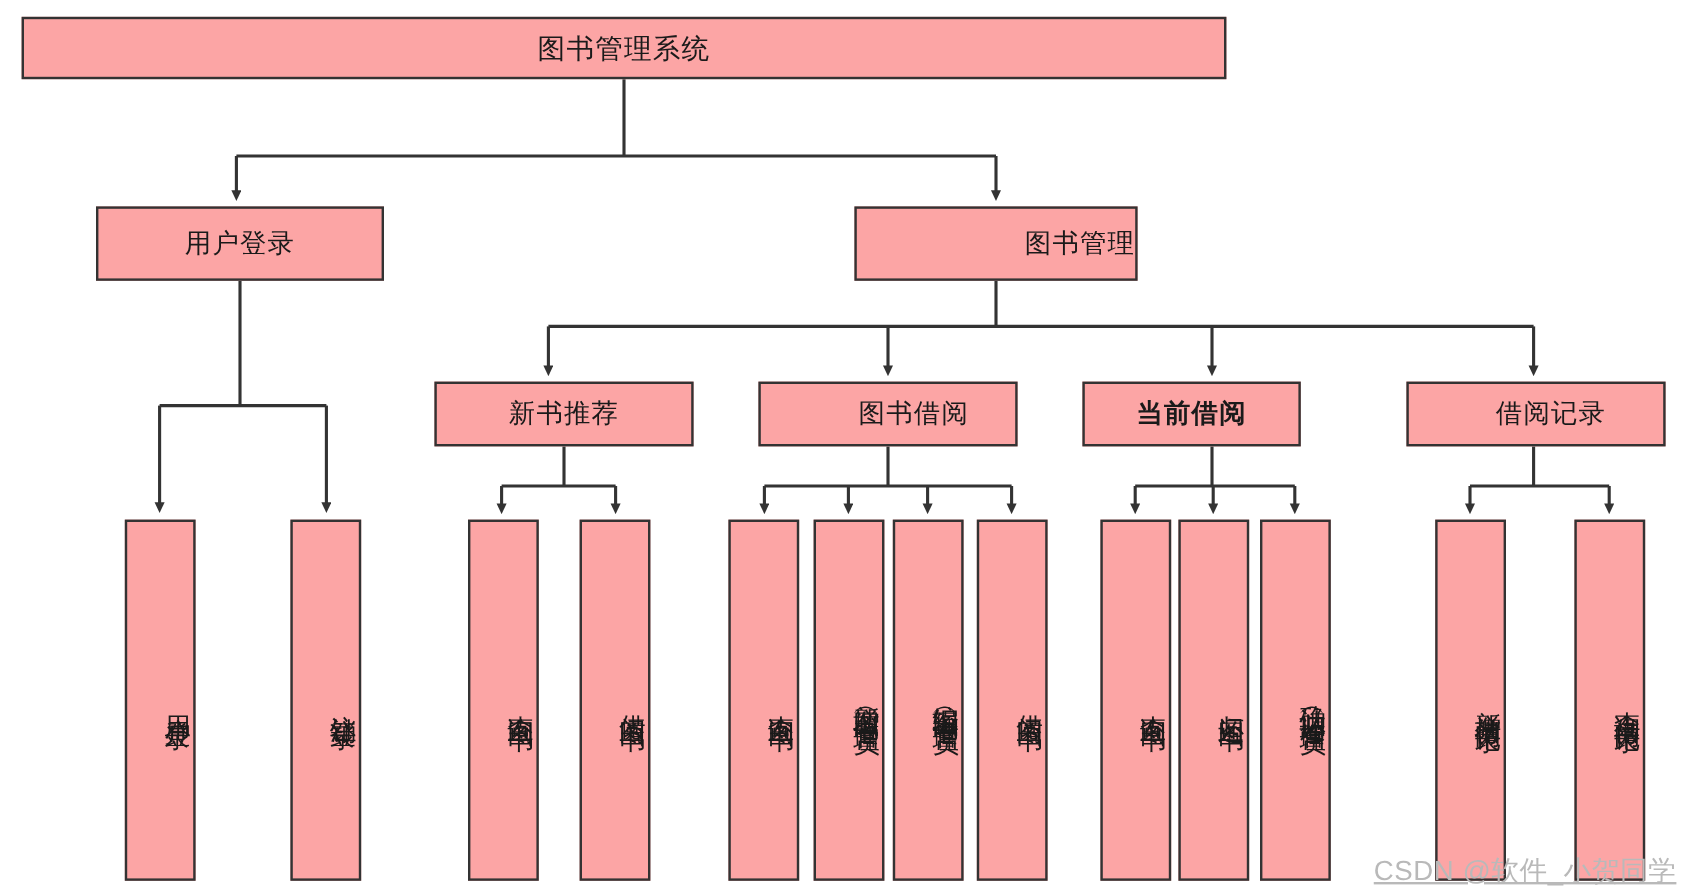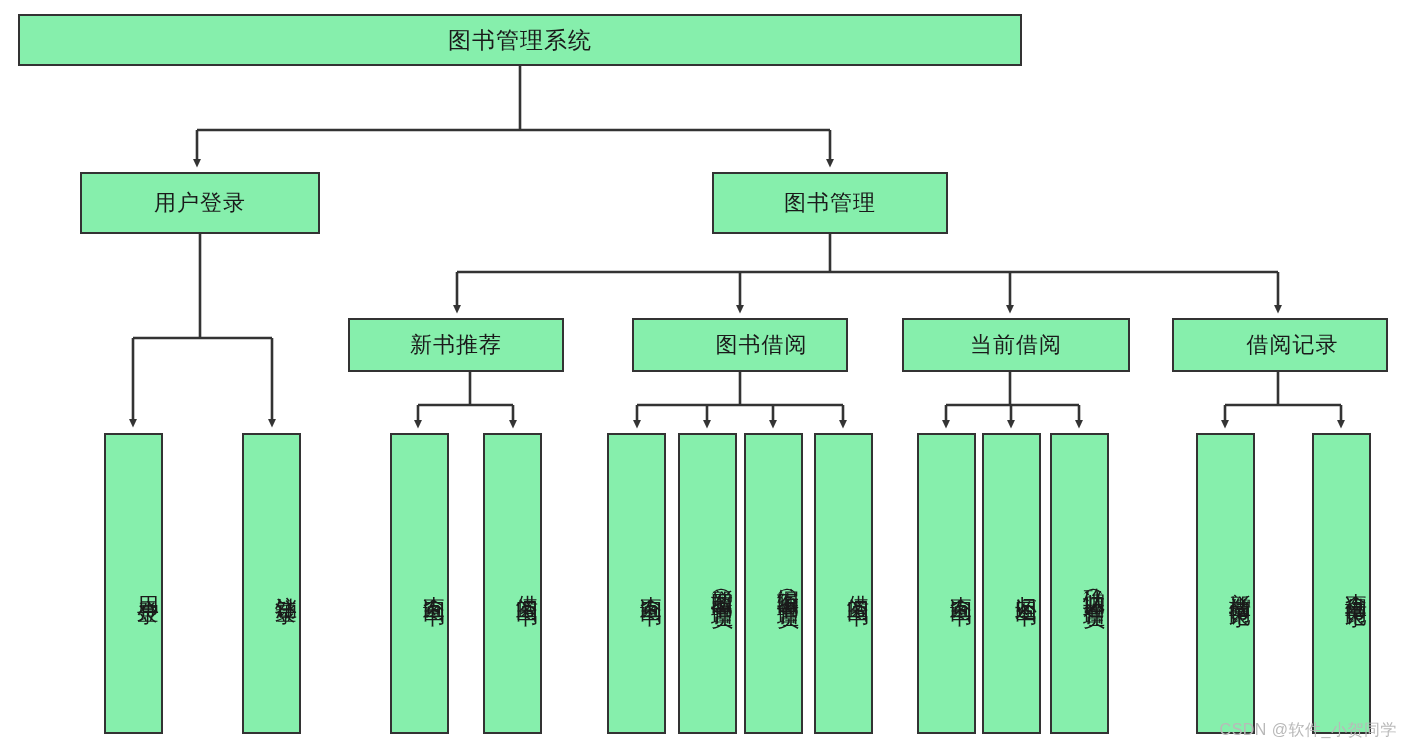--- a/index.html
+++ b/index.html
@@ -8,21 +8,21 @@
     background:#ffffff;
     font-family:"Liberation Sans","DejaVu Sans",sans-serif;
     overflow:hidden;
   }
   #stage{position:relative;width:1405px;height:747px;}
   svg#wires{position:absolute;left:0;top:0;width:1405px;height:747px;}
 
   .node{
     position:absolute;
     box-sizing:border-box;
-    background:#86efac;
+    background:#fca5a5;
     border:2px solid #333333;
     display:flex;
     align-items:center;
     justify-content:center;
     color:#1a1a1a;
   }
   .node.horiz{
     font-size:22px;
     letter-spacing:1px;
     white-space:nowrap;
@@ -42,24 +42,25 @@
   .node.vert .vtxt{
     writing-mode:vertical-rl;
     text-orientation:upright;
     display:block;
     white-space:normal;
     max-height:100%;
   }
   .watermark{
     position:absolute;
     right:8px;bottom:6px;
-    font-size:16px;
+    font-size:23px;
     color:#b9b9b9;
     white-space:nowrap;
     letter-spacing:0.5px;
+    text-decoration:underline;
   }
 </style>
 </head>
 <body>
 
 <div id="stage">
 
   <svg id="wires" viewBox="0 0 1405 747" xmlns="http://www.w3.org/2000/svg">
     <defs>
       <marker id="ar" markerWidth="9" markerHeight="9" refX="1.5" refY="4.2" orient="auto" markerUnits="userSpaceOnUse">
@@ -110,31 +111,31 @@
     </g>
   </svg>
 
   <div class="node horiz root" style="left:18px;top:14px;width:1004px;height:52px;">
     <span>图书管理系统</span>
   </div>
 
   <div class="node horiz" style="left:80px;top:172px;width:240px;height:62px;">
     <span>用户登录</span>
   </div>
-  <div class="node horiz" style="left:712px;top:172px;width:236px;height:62px;">
+  <div class="node horiz" style="left:712px;top:172px;width:236px;height:62px;justify-content:flex-end;">
     <span>图书管理</span>
   </div>
 
-  <div class="node horiz" style="left:348px;top:318px;width:216px;height:54px;">
+  <div class="node horiz" style="left:362px;top:318px;width:216px;height:54px;">
     <span>新书推荐</span>
   </div>
   <div class="node horiz" style="left:632px;top:318px;width:216px;height:54px;padding-left:43px;">
     <span>图书借阅</span>
   </div>
-  <div class="node horiz" style="left:902px;top:318px;width:228px;height:54px;">
+  <div class="node horiz" style="left:902px;top:318px;width:182px;height:54px;font-weight:bold;">
     <span>当前借阅</span>
   </div>
   <div class="node horiz" style="left:1172px;top:318px;width:216px;height:54px;padding-left:25px;">
     <span>借阅记录</span>
   </div>
 
   <div class="node vert" style="left:104px;top:433px;width:59px;height:301px;">
     <span class="vtxt">用户登录</span>
   </div>
   <div class="node vert" style="left:242px;top:433px;width:59px;height:301px;">

